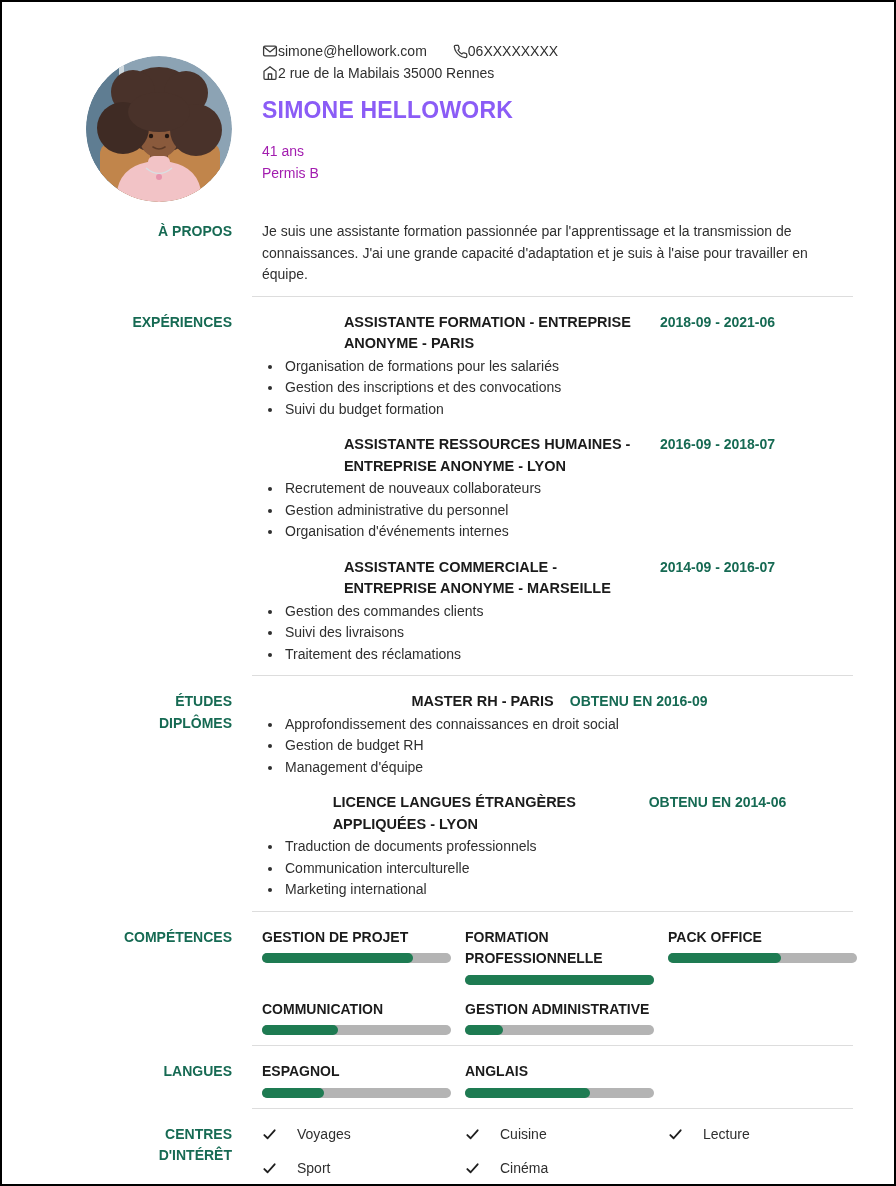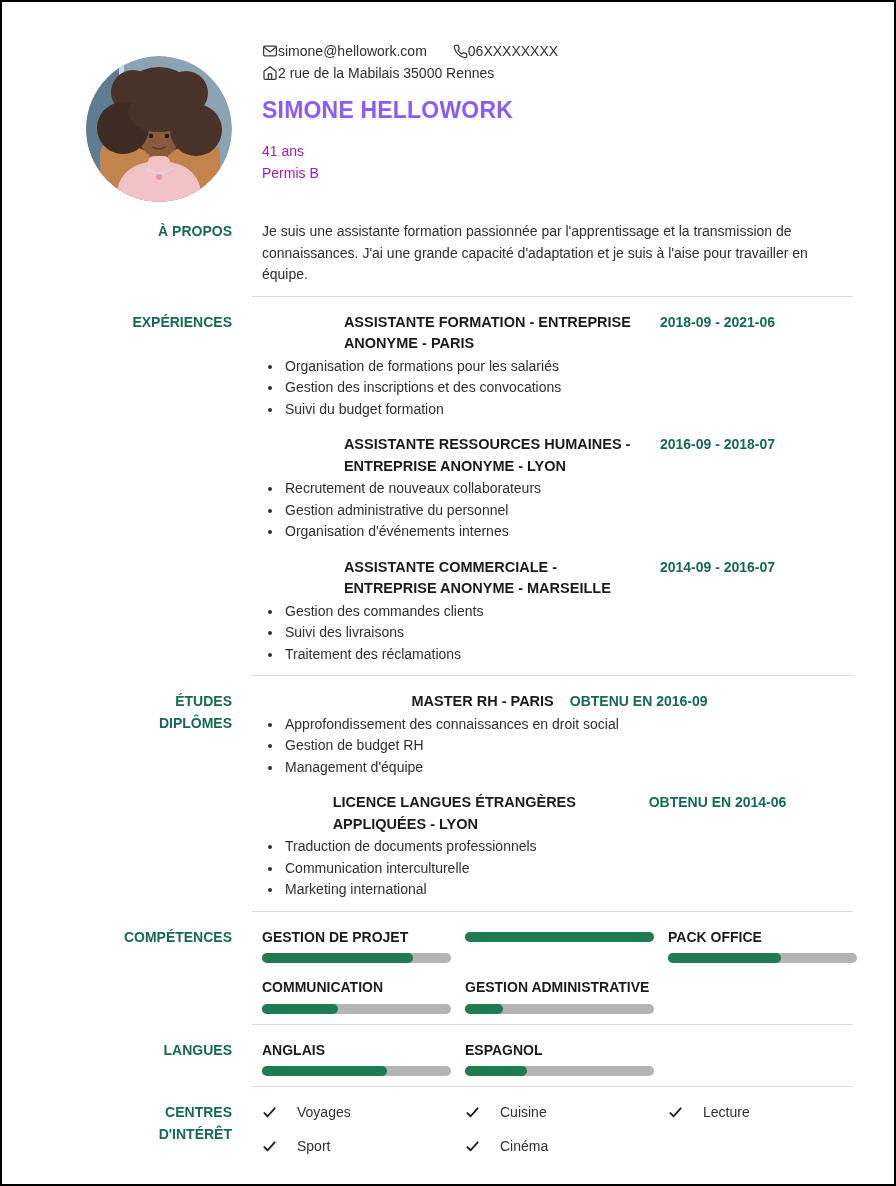--- a/index.html
+++ b/index.html
@@ -217,20 +217,21 @@
     <div class="section-label">COMPÉTENCES</div>
     <div class="bar-grid">
   <div class="skill">
     <div class="skill-name">GESTION DE PROJET</div>
     <div class="skill-bar">
       <div class="skill-fill" style="width: 80%;"></div>
     </div>
   </div>
 
   <div class="skill">
+    <div class="skill-name">FORMATION PROFESSIONNELLE</div>
     <div class="skill-bar">
       <div class="skill-fill" style="width: 100%;"></div>
     </div>
   </div>
 
   <div class="skill">
     <div class="skill-name">PACK OFFICE</div>
     <div class="skill-bar">
       <div class="skill-fill" style="width: 60%;"></div>
     </div>
@@ -251,30 +252,30 @@
   </div>
 </div>
   </div>
 
   <div class="divider"></div>
 
   <div class="section">
     <div class="section-label">LANGUES</div>
     <div class="bar-grid">
   <div class="skill">
+    <div class="skill-name">ESPAGNOL</div>
+    <div class="skill-bar">
+      <div class="skill-fill" style="width: 33%;"></div>
+    </div>
+  </div>
+
+  <div class="skill">
     <div class="skill-name">ANGLAIS</div>
     <div class="skill-bar">
       <div class="skill-fill" style="width: 66%;"></div>
-    </div>
-  </div>
-
-  <div class="skill">
-    <div class="skill-name">ESPAGNOL</div>
-    <div class="skill-bar">
-      <div class="skill-fill" style="width: 33%;"></div>
     </div>
   </div>
 </div>
   </div>
 
   <div class="divider"></div>
 
   <div class="section">
     <div class="section-label">CENTRES
 D'INTÉRÊT</div>

